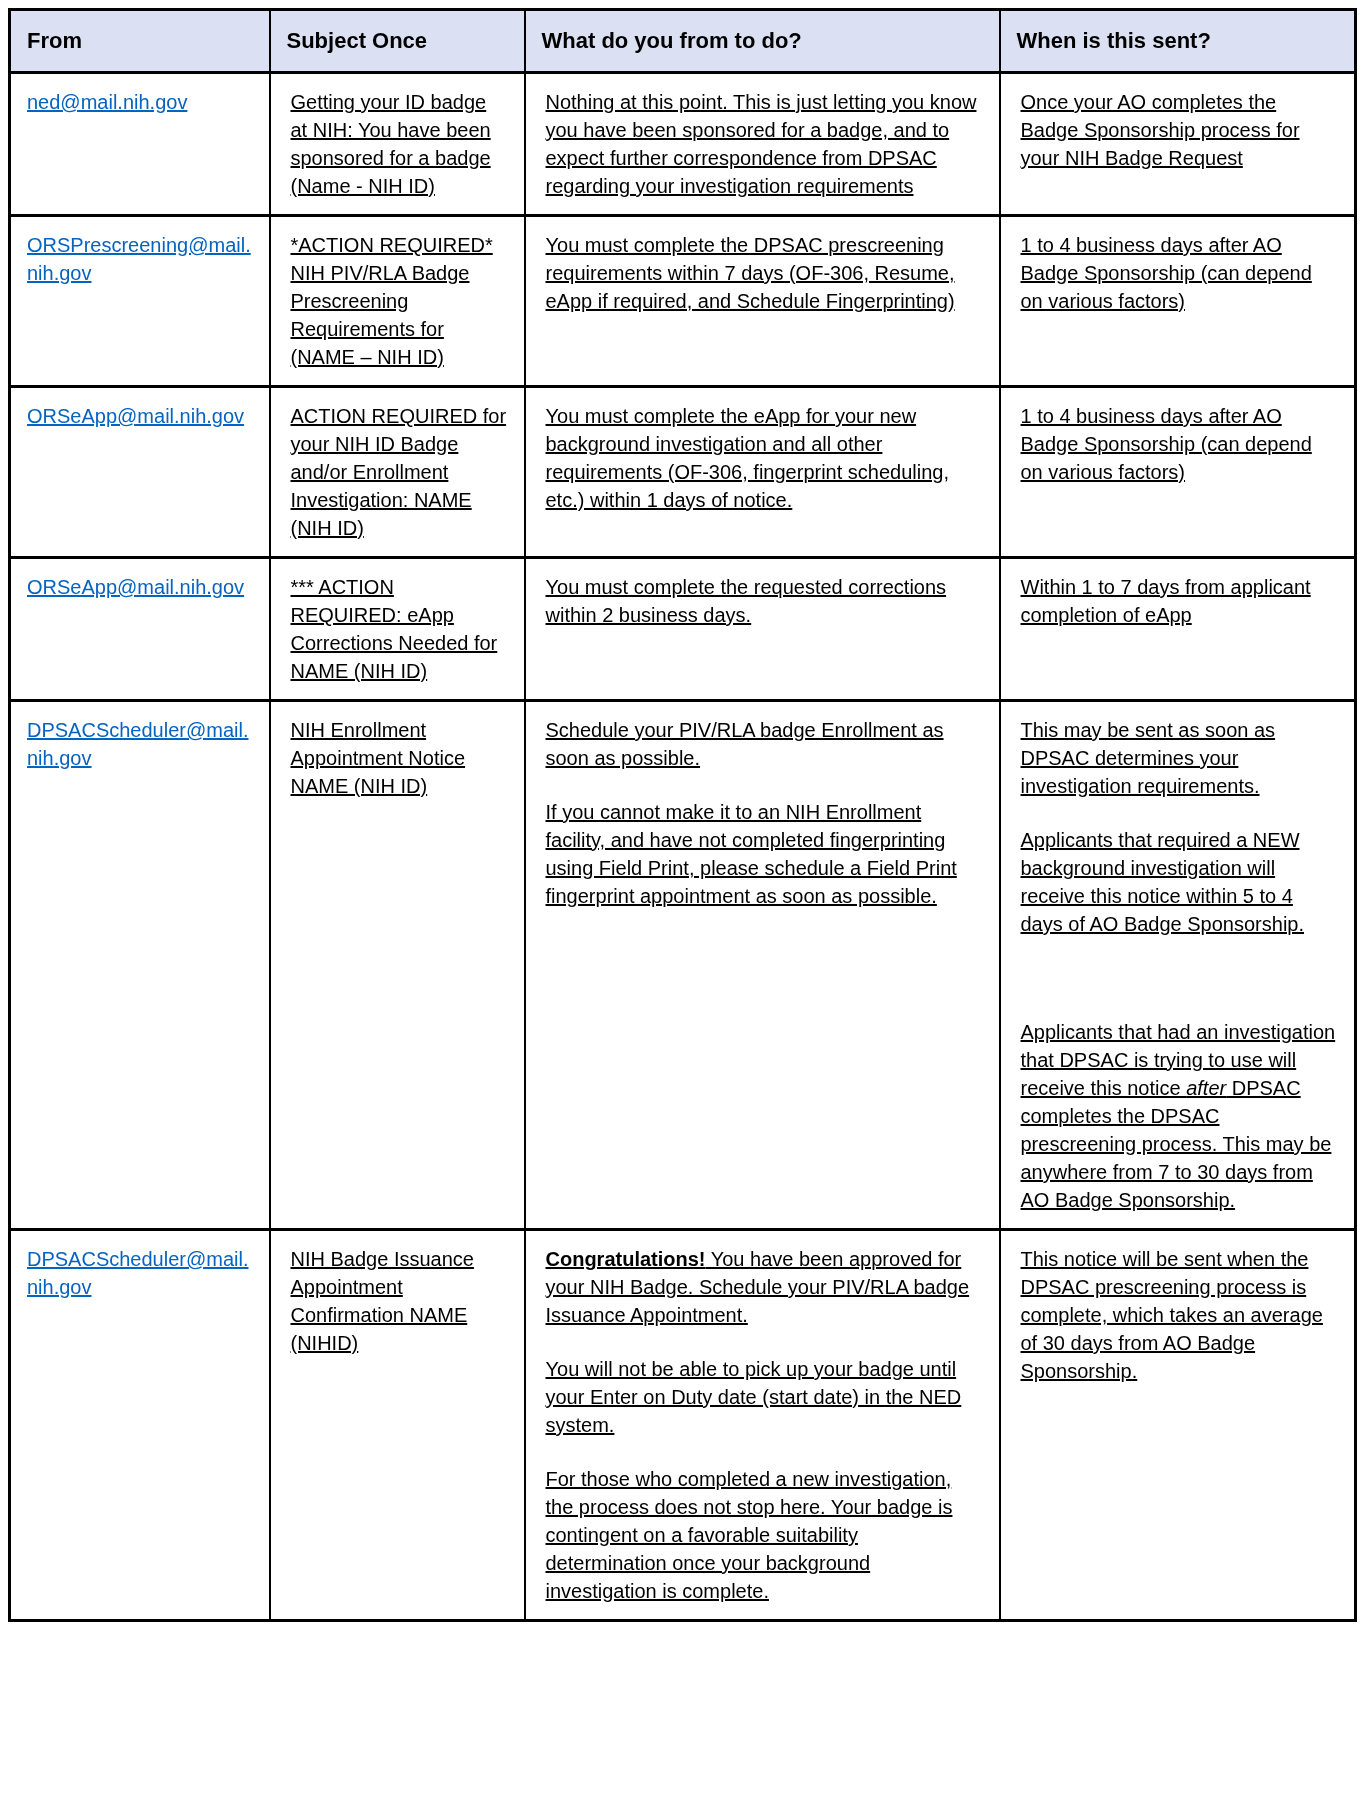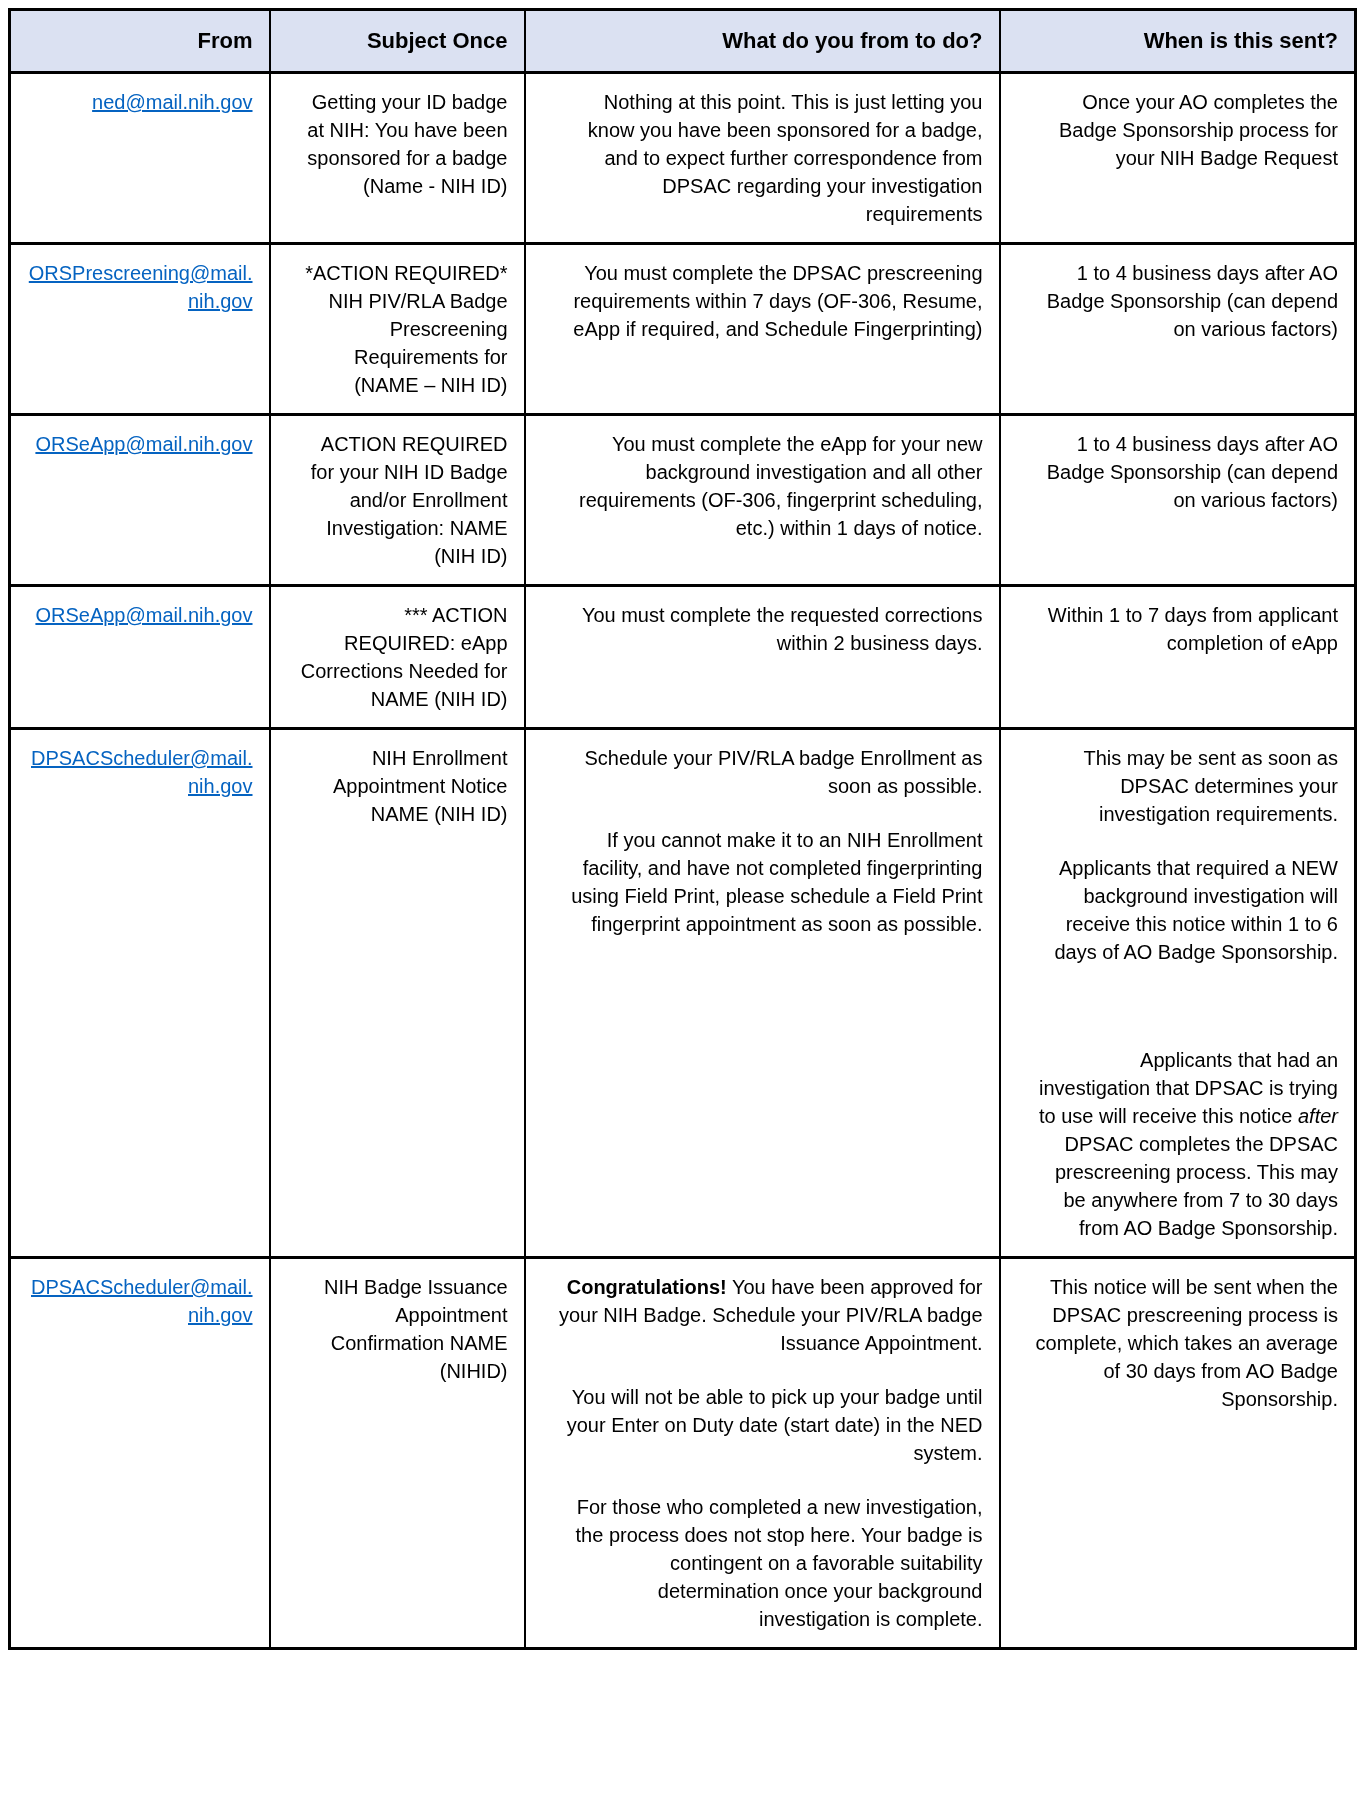--- a/index.html
+++ b/index.html
@@ -27,37 +27,38 @@
     table-layout: fixed;
     width: 1346px;
     border: 3px solid var(--border);
   }
   th, td {
     border-left: 2px solid var(--border);
     border-right: 2px solid var(--border);
     border-top: 3px solid var(--border);
     border-bottom: 3px solid var(--border);
     vertical-align: top;
-    text-align: right;
+    text-align: left;
     padding: 14px 16px;
   }
   thead th {
     background: var(--header-bg);
     font-weight: 700;
     font-size: 22px;
     line-height: 28px;
     padding-top: 16px;
     padding-bottom: 16px;
   }
   td {
     font-size: 20px;
     line-height: 28px;
   }
   .para {
-    margin: 0 0 26px 12px;
+    margin: 0 0 26px 4px;
+    text-decoration: underline;
   }
   .para:last-child { margin-bottom: 0; }
   .para:empty { min-height: 28px; }
   a.email {
     color: var(--link);
     text-decoration: underline;
     overflow-wrap: anywhere;
     word-break: break-all;
     cursor: pointer;
     margin-top: 44px;
@@ -151,21 +152,21 @@
     </td>
     <td>
             <p class="para"><span>NIH Enrollment Appointment Notice NAME (NIH ID)</span></p>
           </td>
     <td>
             <p class="para"><span>Schedule your PIV/RLA badge Enrollment as soon as possible.</span></p>
             <p class="para"><span>If you cannot make it to an NIH Enrollment facility, and have not completed fingerprinting using Field Print, please schedule a Field Print fingerprint appointment as soon as possible.</span></p>
           </td>
     <td>
             <p class="para"><span>This may be sent as soon as DPSAC determines your investigation requirements.</span></p>
-            <p class="para"><span>Applicants that required a NEW background investigation will receive this notice within 1 to 6 days of AO Badge Sponsorship.</span></p>
+            <p class="para"><span>Applicants that required a NEW background investigation will receive this notice within 5 to 4 days of AO Badge Sponsorship.</span></p>
             <p class="para"></p>
             <p class="para"><span>Applicants that had an investigation that DPSAC is trying to use will receive this notice </span><span class="run-i">after</span><span> DPSAC completes the DPSAC prescreening process. This may be anywhere from 7 to 30 days from AO Badge Sponsorship.</span></p>
           </td>
   </tr>
 
   <tr>
     <td>
       <a class="email">DPSACScheduler@mail.nih.gov</a>
     </td>
     <td>

